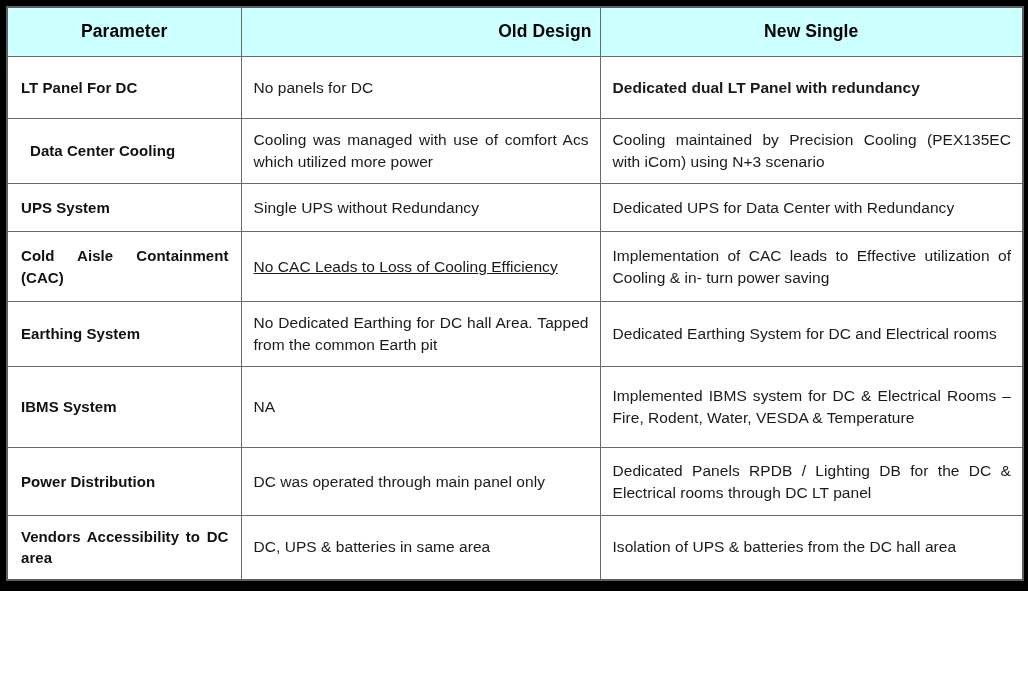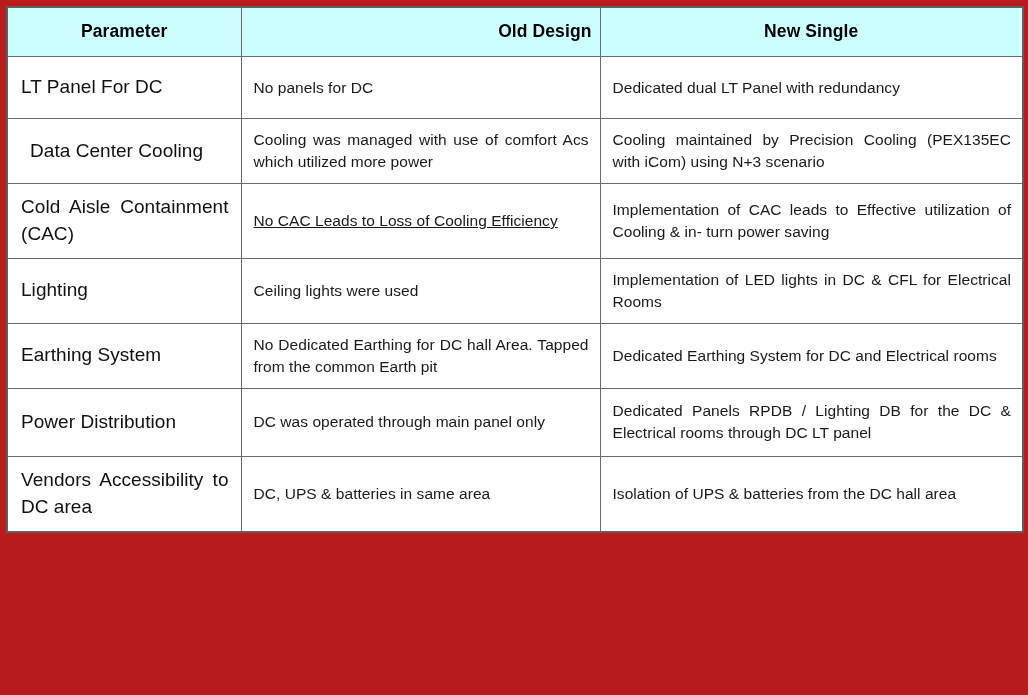--- a/index.html
+++ b/index.html
@@ -10,22 +10,22 @@
   body {
     width: 1028px;
     height: 695px;
     font-family: "Liberation Sans", sans-serif;
     overflow: hidden;
   }
 
   #page {
     position: relative;
     width: 1028px;
-    height: 695px;
-    background: #b91c1c;
+    height: 591px;
+    background: #000000;
     box-sizing: border-box;
   }
 
   table.compare {
     position: absolute;
     left: 6px;
     top: 6px;
     width: 1016px;
     border-collapse: collapse;
     table-layout: fixed;
@@ -50,22 +50,22 @@
     color: #000000;
     font-size: 17.5px;
     font-weight: bold;
     text-align: center;
     padding: 13px 8px 14px 8px;
     letter-spacing: 0.1px;
   }
 
   
   td.param {
-    font-size: 19px;
-    font-weight: normal;
+    font-size: 15px;
+    font-weight: bold;
     color: #111111;
     text-align: justify;
     text-align-last: left;
     padding: 10px 12px 10px 13px;
     line-height: 1.42;
     letter-spacing: 0.05px;
   }
 
   td.desc {
     font-size: 15.5px;
@@ -96,41 +96,46 @@
       <tr>
         <th style="background: rgb(204, 255, 255); border-color: rgb(106, 106, 106);">Parameter</th>
         <th style="background: rgb(204, 255, 255); border-color: rgb(106, 106, 106); text-align: right;">Old Design</th>
         <th style="background: rgb(204, 255, 255); border-color: rgb(106, 106, 106);">New Single</th>
       </tr>
     </thead>
     <tbody id="table-body">
         <tr style="height: 62px;">
           <td class="param" style="border-color: rgb(106, 106, 106);">LT Panel For DC</td>
           <td class="desc" style="border-color: rgb(106, 106, 106);">No panels for DC</td>
-          <td class="desc" style="border-color: rgb(106, 106, 106);">Dedicated dual LT Panel with redundancy</td>
+          <td class="desc" style="border-color: rgb(106, 106, 106); font-weight: bold;">Dedicated dual LT Panel with redundancy</td>
         </tr>
         <tr style="height: 61px;">
           <td class="param" style="border-color: rgb(106, 106, 106); padding-left: 22px;">Data Center Cooling</td>
           <td class="desc" style="border-color: rgb(106, 106, 106);">Cooling was managed with use of comfort Acs which utilized more power</td>
           <td class="desc" style="border-color: rgb(106, 106, 106);">Cooling maintained by Precision Cooling (PEX135EC with iCom) using N+3 scenario</td>
         </tr>
+        <tr style="height: 48px;">
+          <td class="param" style="border-color: rgb(106, 106, 106);">UPS System</td>
+          <td class="desc" style="border-color: rgb(106, 106, 106);">Single UPS without Redundancy</td>
+          <td class="desc" style="border-color: rgb(106, 106, 106);">Dedicated UPS for Data Center with Redundancy</td>
+        </tr>
         <tr style="height: 70px;">
           <td class="param" style="border-color: rgb(106, 106, 106);">Cold Aisle Containment (CAC)</td>
           <td class="desc" style="border-color: rgb(106, 106, 106); text-decoration: underline;">No CAC Leads to Loss of Cooling Efficiency</td>
           <td class="desc" style="border-color: rgb(106, 106, 106);">Implementation of CAC leads to Effective utilization of Cooling &amp; in- turn power saving</td>
         </tr>
-        <tr style="height: 59px;">
-          <td class="param" style="border-color: rgb(106, 106, 106);">Lighting</td>
-          <td class="desc" style="border-color: rgb(106, 106, 106);">Ceiling lights were used</td>
-          <td class="desc" style="border-color: rgb(106, 106, 106);">Implementation of LED lights in DC &amp; CFL for Electrical Rooms</td>
-        </tr>
         <tr style="height: 63px; margin-top: 31px;">
           <td class="param" style="border-color: rgb(106, 106, 106);">Earthing System</td>
           <td class="desc" style="border-color: rgb(106, 106, 106);">No Dedicated Earthing for DC hall Area. Tapped from the common Earth pit</td>
           <td class="desc" style="border-color: rgb(106, 106, 106);">Dedicated Earthing System for DC and Electrical rooms</td>
+        </tr>
+        <tr style="height: 81px;">
+          <td class="param" style="border-color: rgb(106, 106, 106);">IBMS System</td>
+          <td class="desc" style="border-color: rgb(106, 106, 106);">NA</td>
+          <td class="desc" style="border-color: rgb(106, 106, 106);">Implemented IBMS system for DC &amp; Electrical Rooms – Fire, Rodent, Water, VESDA &amp; Temperature</td>
         </tr>
         <tr style="height: 68px;">
           <td class="param" style="border-color: rgb(106, 106, 106);">Power Distribution</td>
           <td class="desc" style="border-color: rgb(106, 106, 106);">DC was operated through main panel only</td>
           <td class="desc" style="border-color: rgb(106, 106, 106);">Dedicated Panels RPDB / Lighting DB for the DC &amp; Electrical rooms through DC LT panel</td>
         </tr>
         <tr style="height: 64px;">
           <td class="param" style="border-color: rgb(106, 106, 106);">Vendors Accessibility to DC area</td>
           <td class="desc" style="border-color: rgb(106, 106, 106);">DC, UPS &amp; batteries in same area</td>
           <td class="desc" style="border-color: rgb(106, 106, 106);">Isolation of UPS &amp; batteries from the DC hall area</td>

